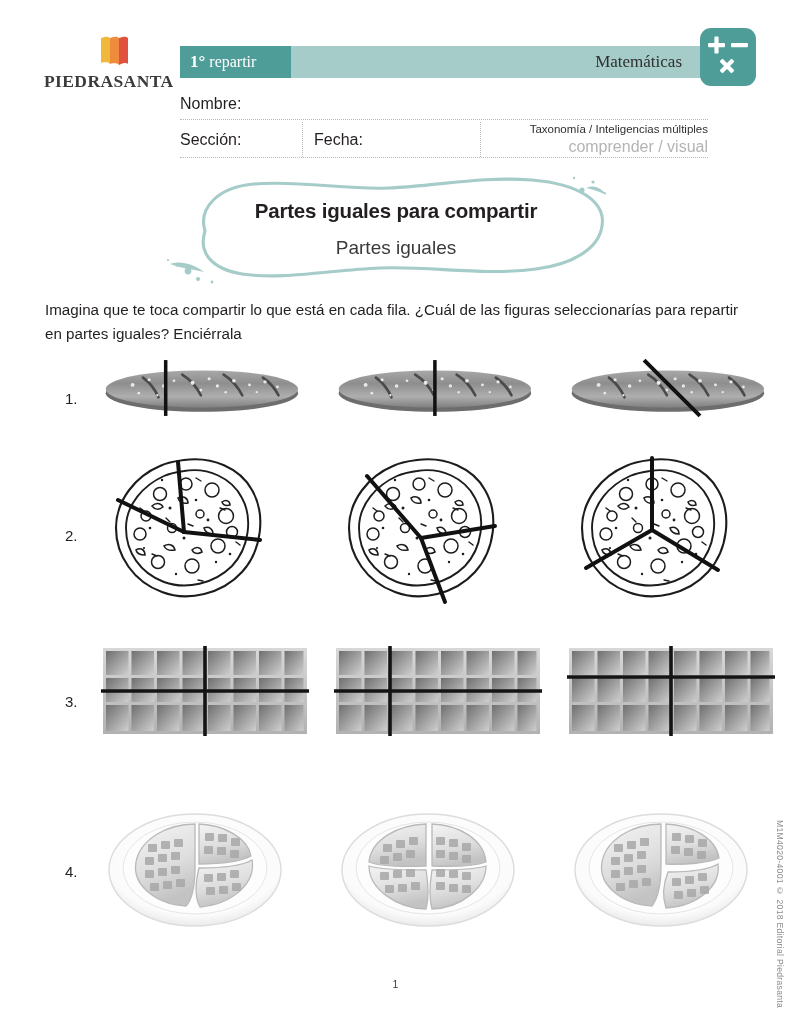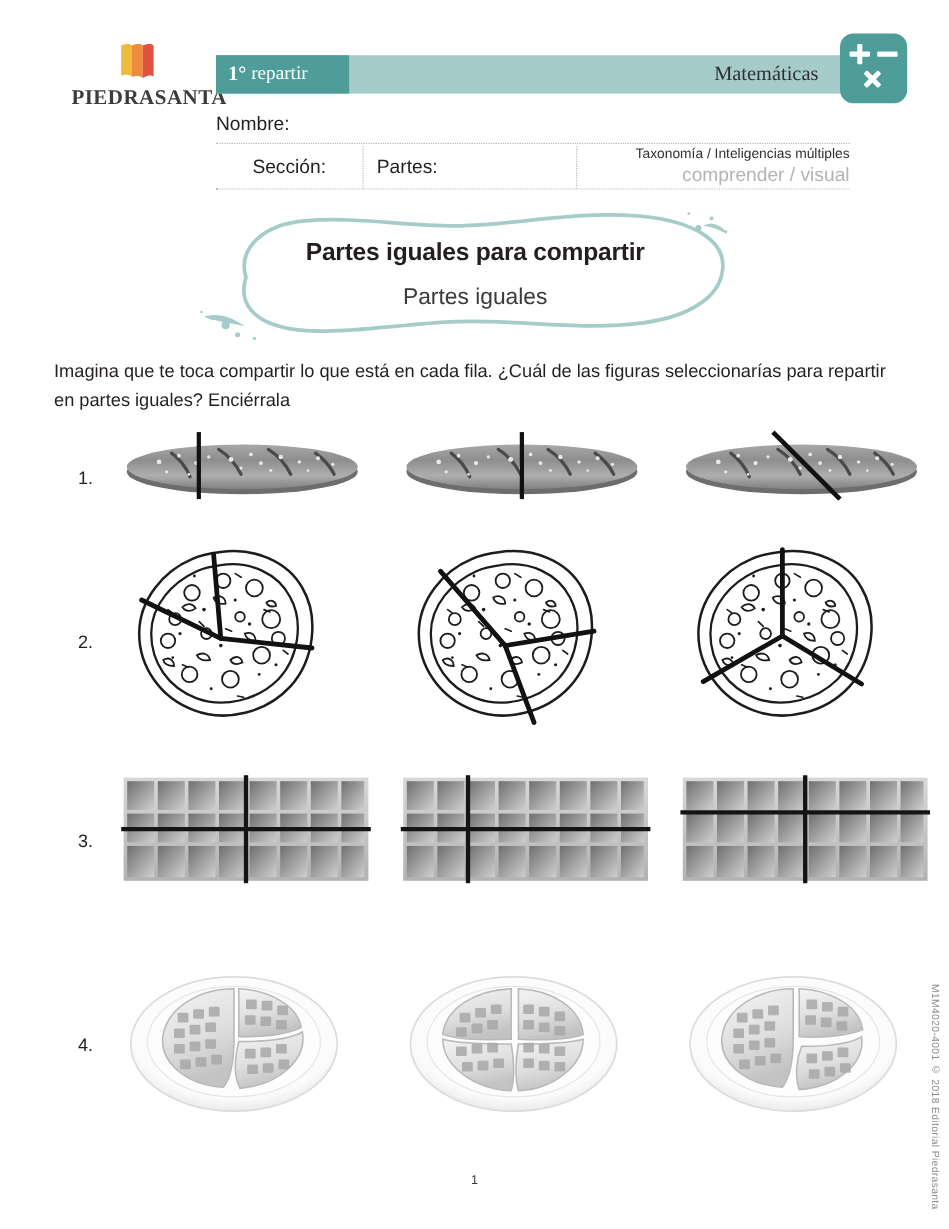--- a/index.html
+++ b/index.html
@@ -6,21 +6,21 @@
   html, body {
     width: 791px; height: 1024px;
     background: #ffffff;
     font-family: "Liberation Sans", sans-serif;
     color: #231f20;
     overflow: hidden;
   }
   .page { position: relative; width: 791px; height: 1024px; background:#fff; }
 
   
-  .logo-wrap { position: absolute; left: 44px; top: 34px; width: 145px; text-align: right; }
+  .logo-wrap { position: absolute; left: 44px; top: 34px; width: 145px; text-align: left; }
   .logo-book { width: 46px; height: 34px; margin: 0 auto 3px; display:block; }
   .logo-text {
     font-family: "Liberation Serif", serif;
     font-weight: bold; font-size: 17.5px; letter-spacing: 0.4px;
     color: #3b3b3b; white-space: nowrap;
   }
   .hdr-bar {
     position: absolute; left: 180px; top: 46px;
     width: 528px; height: 32px;
     background: #a6ccc9;
@@ -51,21 +51,21 @@
   .field-nombre {
     position: absolute; left: 180px; top: 88px; width: 528px; height: 32px;
     border-bottom: 1px dotted #b9b9b9;
     display:flex; align-items:center;
   }
   .field-row2 {
     position: absolute; left: 180px; top: 122px; width: 528px; height: 36px;
     border-bottom: 1px dotted #b9b9b9;
     display:flex; align-items:stretch;
   }
-  .f-sec { width: 122px; display:flex; align-items:center;justify-content:center; }
+  .f-sec { width: 122px; display:flex; align-items:center; }
   .f-fecha { width: 178px; border-left: 1px dotted #b9b9b9; padding-left: 11px; display:flex; align-items:center; }
   .f-tax { flex:1; border-left: 1px dotted #b9b9b9; padding-left: 11px; display:flex; flex-direction:column; justify-content:center;align-items:flex-end; }
   .lbl { font-size: 16px; color: #231f20; }
   .tax-main { font-size: 11.5px; color: #2f2f2f; line-height: 1.25; }
   .tax-sub { font-size: 16px; color: #b4b4b4; line-height: 1.25; }
 
   
   .blob { position: absolute; left: 150px; top: 168px; width: 470px; height: 122px; }
   .blob svg { position:absolute; left:0; top:0; }
   .blob-text {
@@ -152,21 +152,21 @@
     <span class="lbl">Nombre:</span>
     <span class="lbl"></span>
   </div>
 
   <div class="field-row2">
     <div class="f-sec">
       <span class="lbl">Sección:</span>
       <span class="lbl"></span>
     </div>
     <div class="f-fecha">
-      <span class="lbl">Partes:</span>
+      <span class="lbl">Fecha:</span>
       <span class="lbl"></span>
     </div>
     <div class="f-tax">
       <div class="tax-main">Taxonomía / Inteligencias múltiples</div>
       <div class="tax-sub">comprender / visual</div>
     </div>
   </div>
 
   <div class="blob">
     <svg width="470" height="122" viewBox="0 0 470 122">

